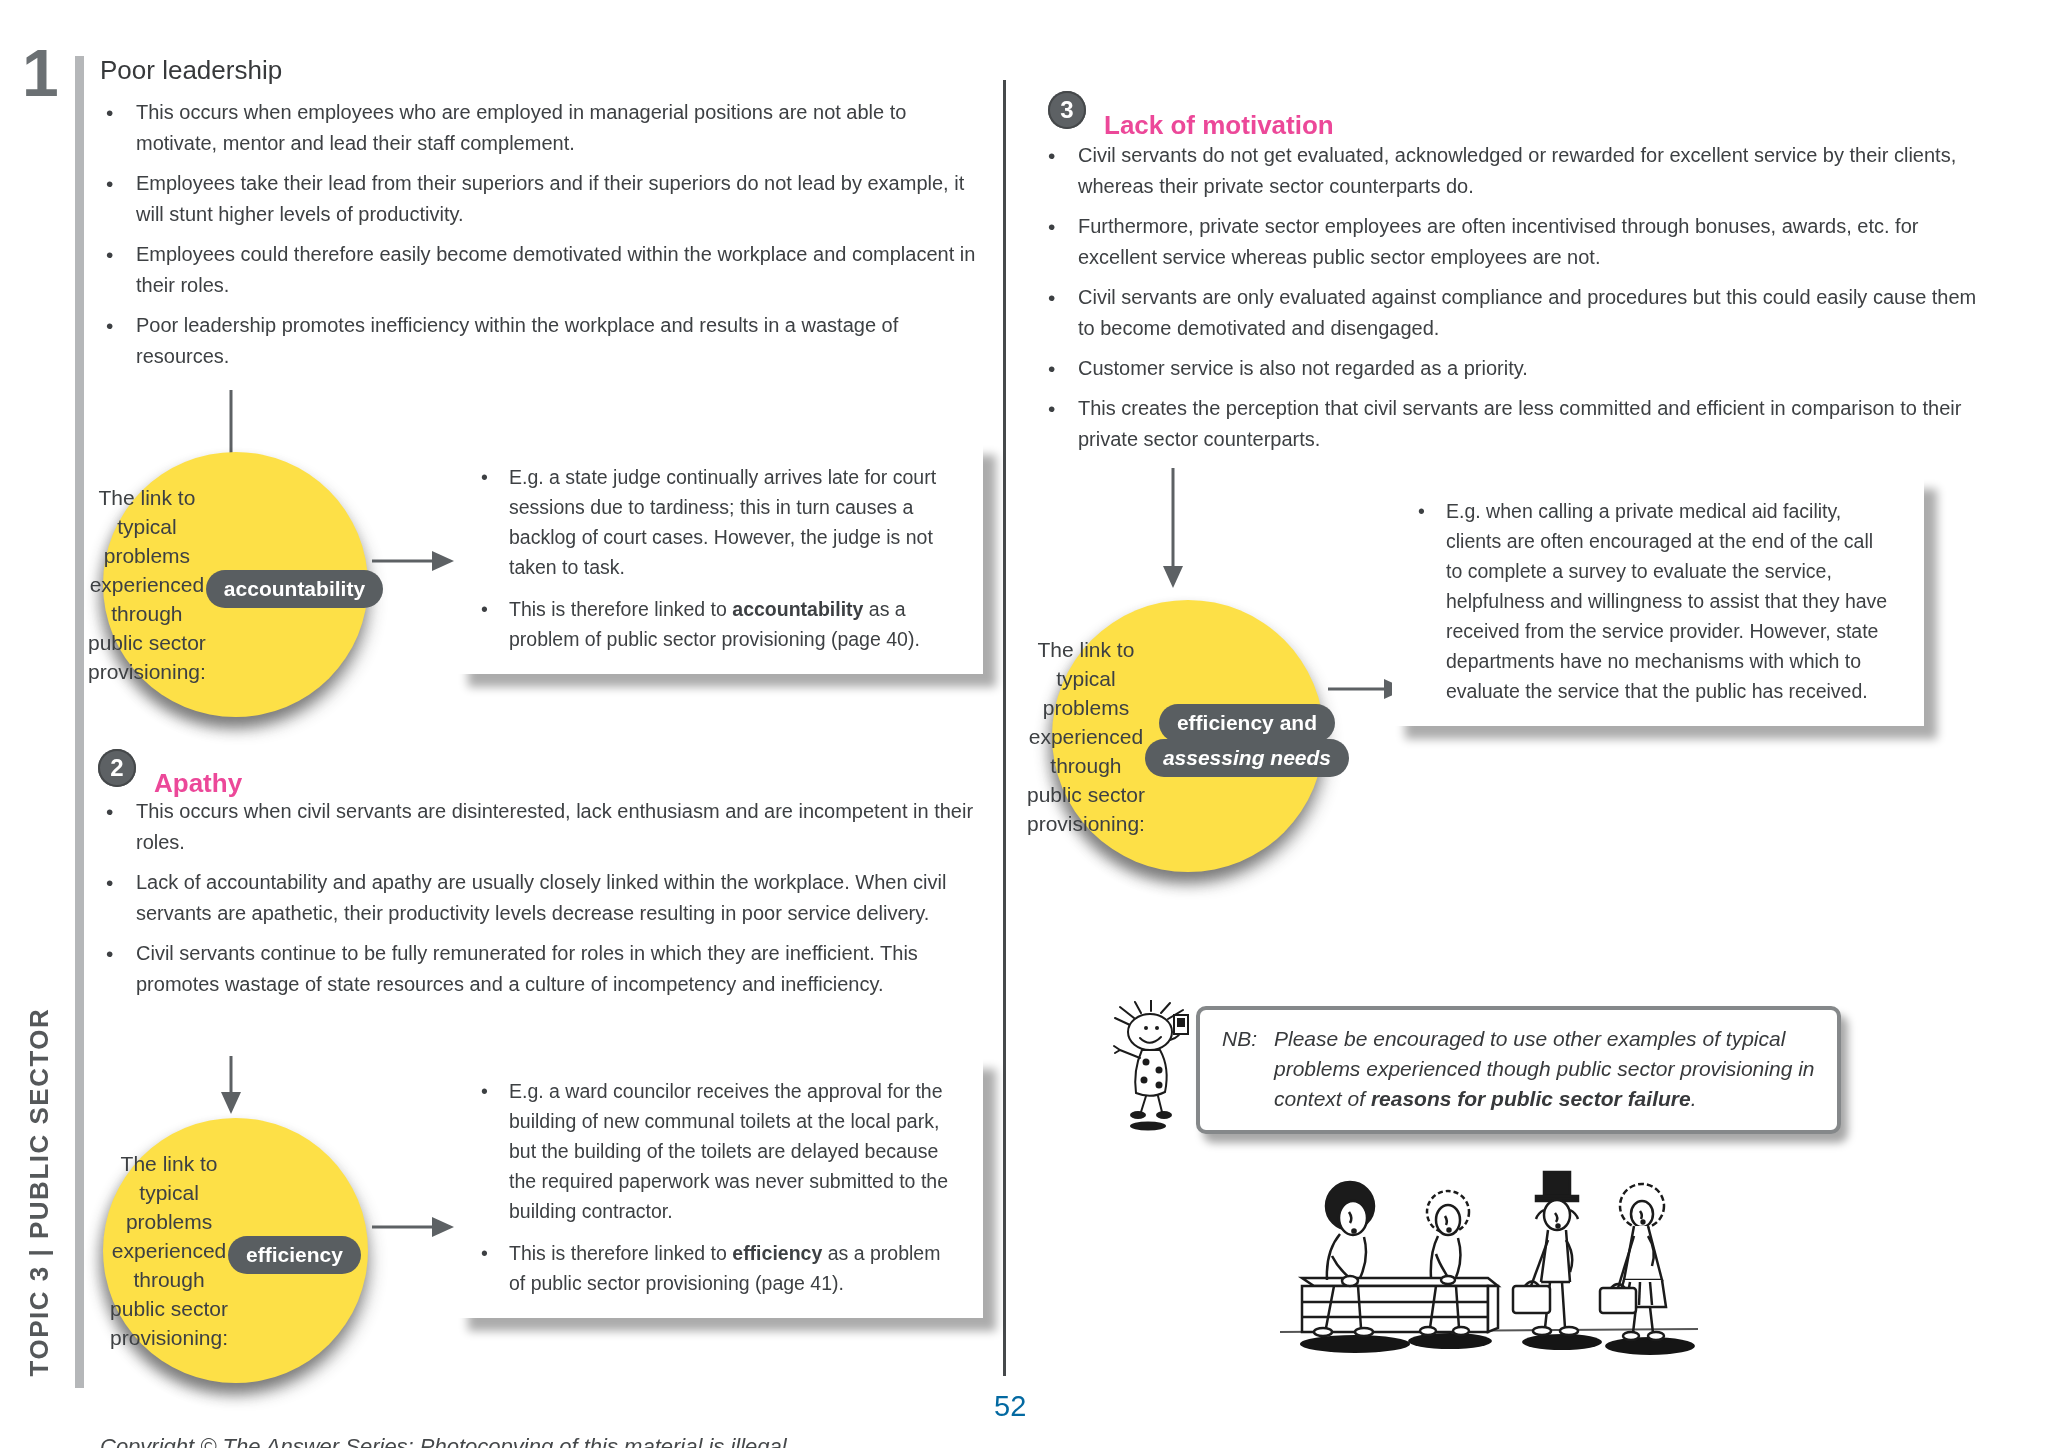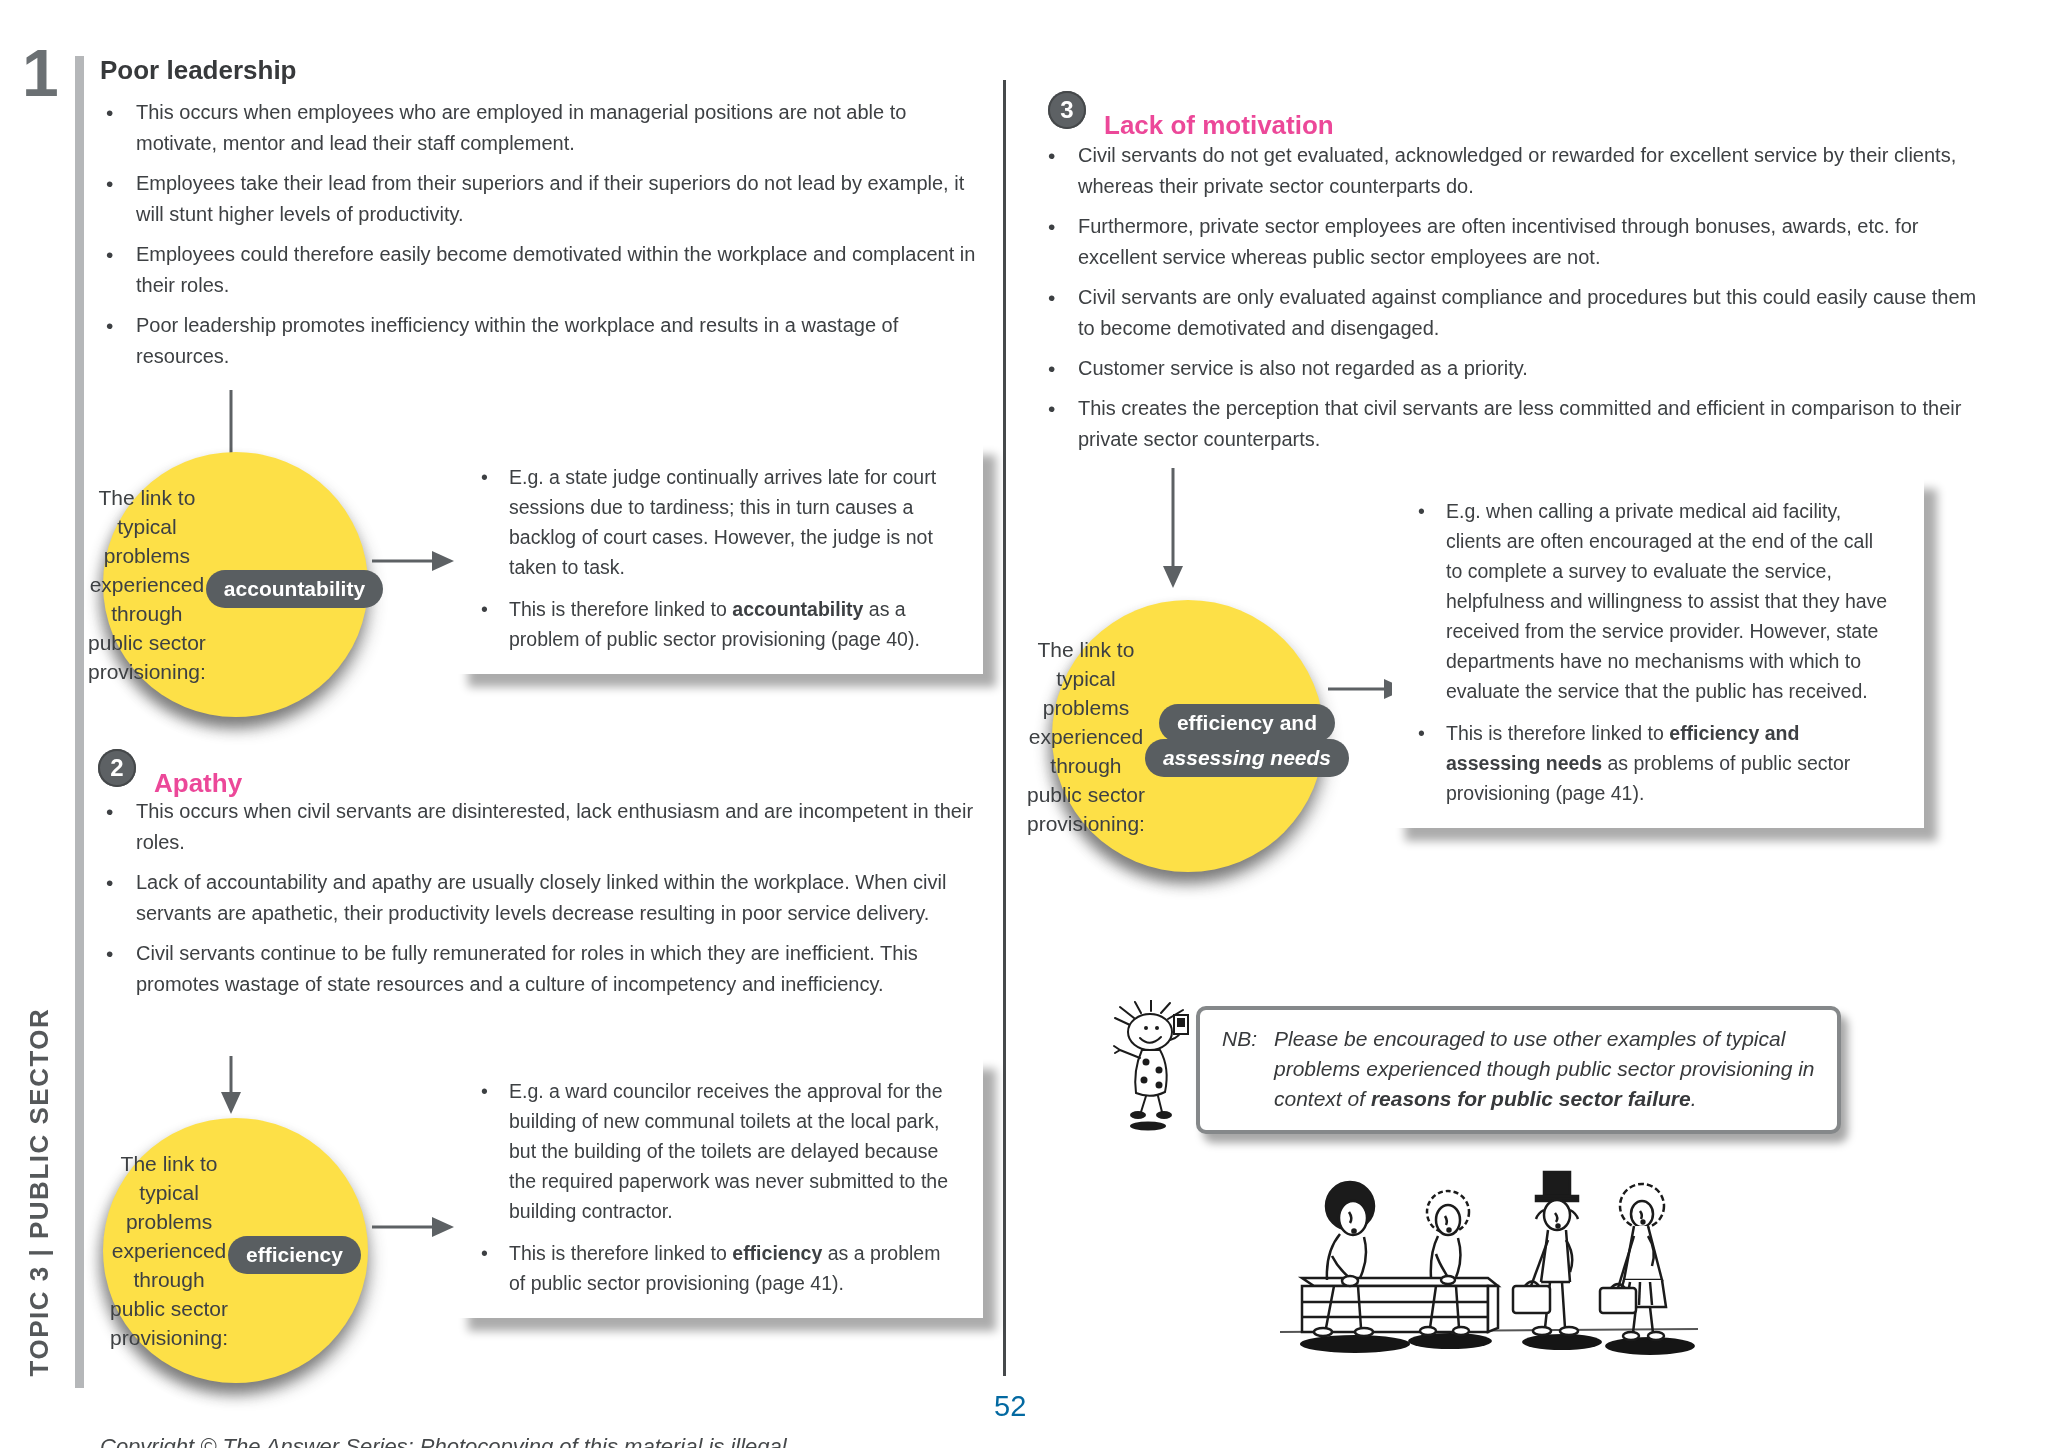--- a/index.html
+++ b/index.html
@@ -8,21 +8,21 @@
 
   
   .margin-numeral{position:absolute;left:22px;top:40px;font-size:66px;font-weight:bold;color:#6b7073;line-height:1;}
   .left-bar{position:absolute;left:75px;top:56px;width:9px;height:1332px;background:#b5b7b9;}
   .topic-vertical{position:absolute;left:-163px;top:1174px;width:410px;height:36px;
       transform:rotate(-90deg);font-size:26px;font-weight:bold;color:#55585a;
       letter-spacing:1.5px;text-align:center;white-space:nowrap;}
   .col-divider{position:absolute;left:1003px;top:80px;width:3px;height:1296px;background:#46494b;}
 
   
-  .sec-title-1{position:absolute;left:100px;top:55px;font-size:26px;font-weight:bold;color:#37393b;margin:0;}
+  .sec-title-1{position:absolute;left:100px;top:55px;font-size:26px;font-weight:normal;color:#37393b;margin:0;}
   .sec-heading{position:absolute;display:flex;align-items:center;gap:18px;}
   .numcircle{display:inline-block;width:38px;height:38px;border-radius:50%;background:#5d6164;
       color:#fff;font-size:24px;font-weight:bold;text-align:center;line-height:38px;
       box-shadow:0 0 0 2px #45484a inset;}
   .sec-heading .t{font-size:26px;font-weight:bold;color:#ec4899;margin-top:32px;}
 
   
   .bullets{position:absolute;display:flex;flex-direction:column;gap:9px;}
   .bullet{display:flex;font-size:20px;line-height:31px;}
   .bullet::before{content:"\2022";flex:0 0 36px;font-size:21px;line-height:31px;padding-left:6px;box-sizing:border-box;}
@@ -195,23 +195,20 @@
   </div>
 
   <svg class="arrow-svg" style="left:1328px;top:676px;" width="80" height="26">
     <line x1="0" y1="13" x2="58" y2="13" stroke="#5d6164" stroke-width="3"></line>
     <polygon points="56,3 56,23 78,13" fill="#5d6164"></polygon>
   </svg>
 
   <div class="example-box" style="left:1392px;top:476px;width:532px;">
     <div class="bullet">
         <span class="btext">E.g. when calling a private medical aid facility, clients are often encouraged at the end of the call to complete a survey to evaluate the service, helpfulness and willingness to assist that they have received from the service provider. However, state departments have no mechanisms with which to evaluate the service that the public has received.</span>
-      </div>
-    <div class="bullet">
-        <span class="btext"><span>This is therefore linked to </span><b>efficiency and assessing needs</b><span> as problems of public sector provisioning (page 41).</span></span>
       </div>
   </div>
 
   <svg class="girl-illustration" width="100" height="132" viewBox="0 0 100 132">
     <g stroke="#1b1b1b" stroke-width="2" fill="none" stroke-linecap="round">
       <path d="M30,18 L16,7 M37,13 L31,2 M47,11 L47,0 M57,13 L66,3 M64,19 L79,10 M26,25 L11,18"></path>
       <ellipse cx="46" cy="32" rx="22" ry="18" fill="#fff"></ellipse>
       <path d="M36,38 Q46,48 57,37"></path>
       <path d="M66,40 Q77,37 77,29"></path>
       <rect x="70" y="15" width="14" height="19" fill="#fff"></rect>

